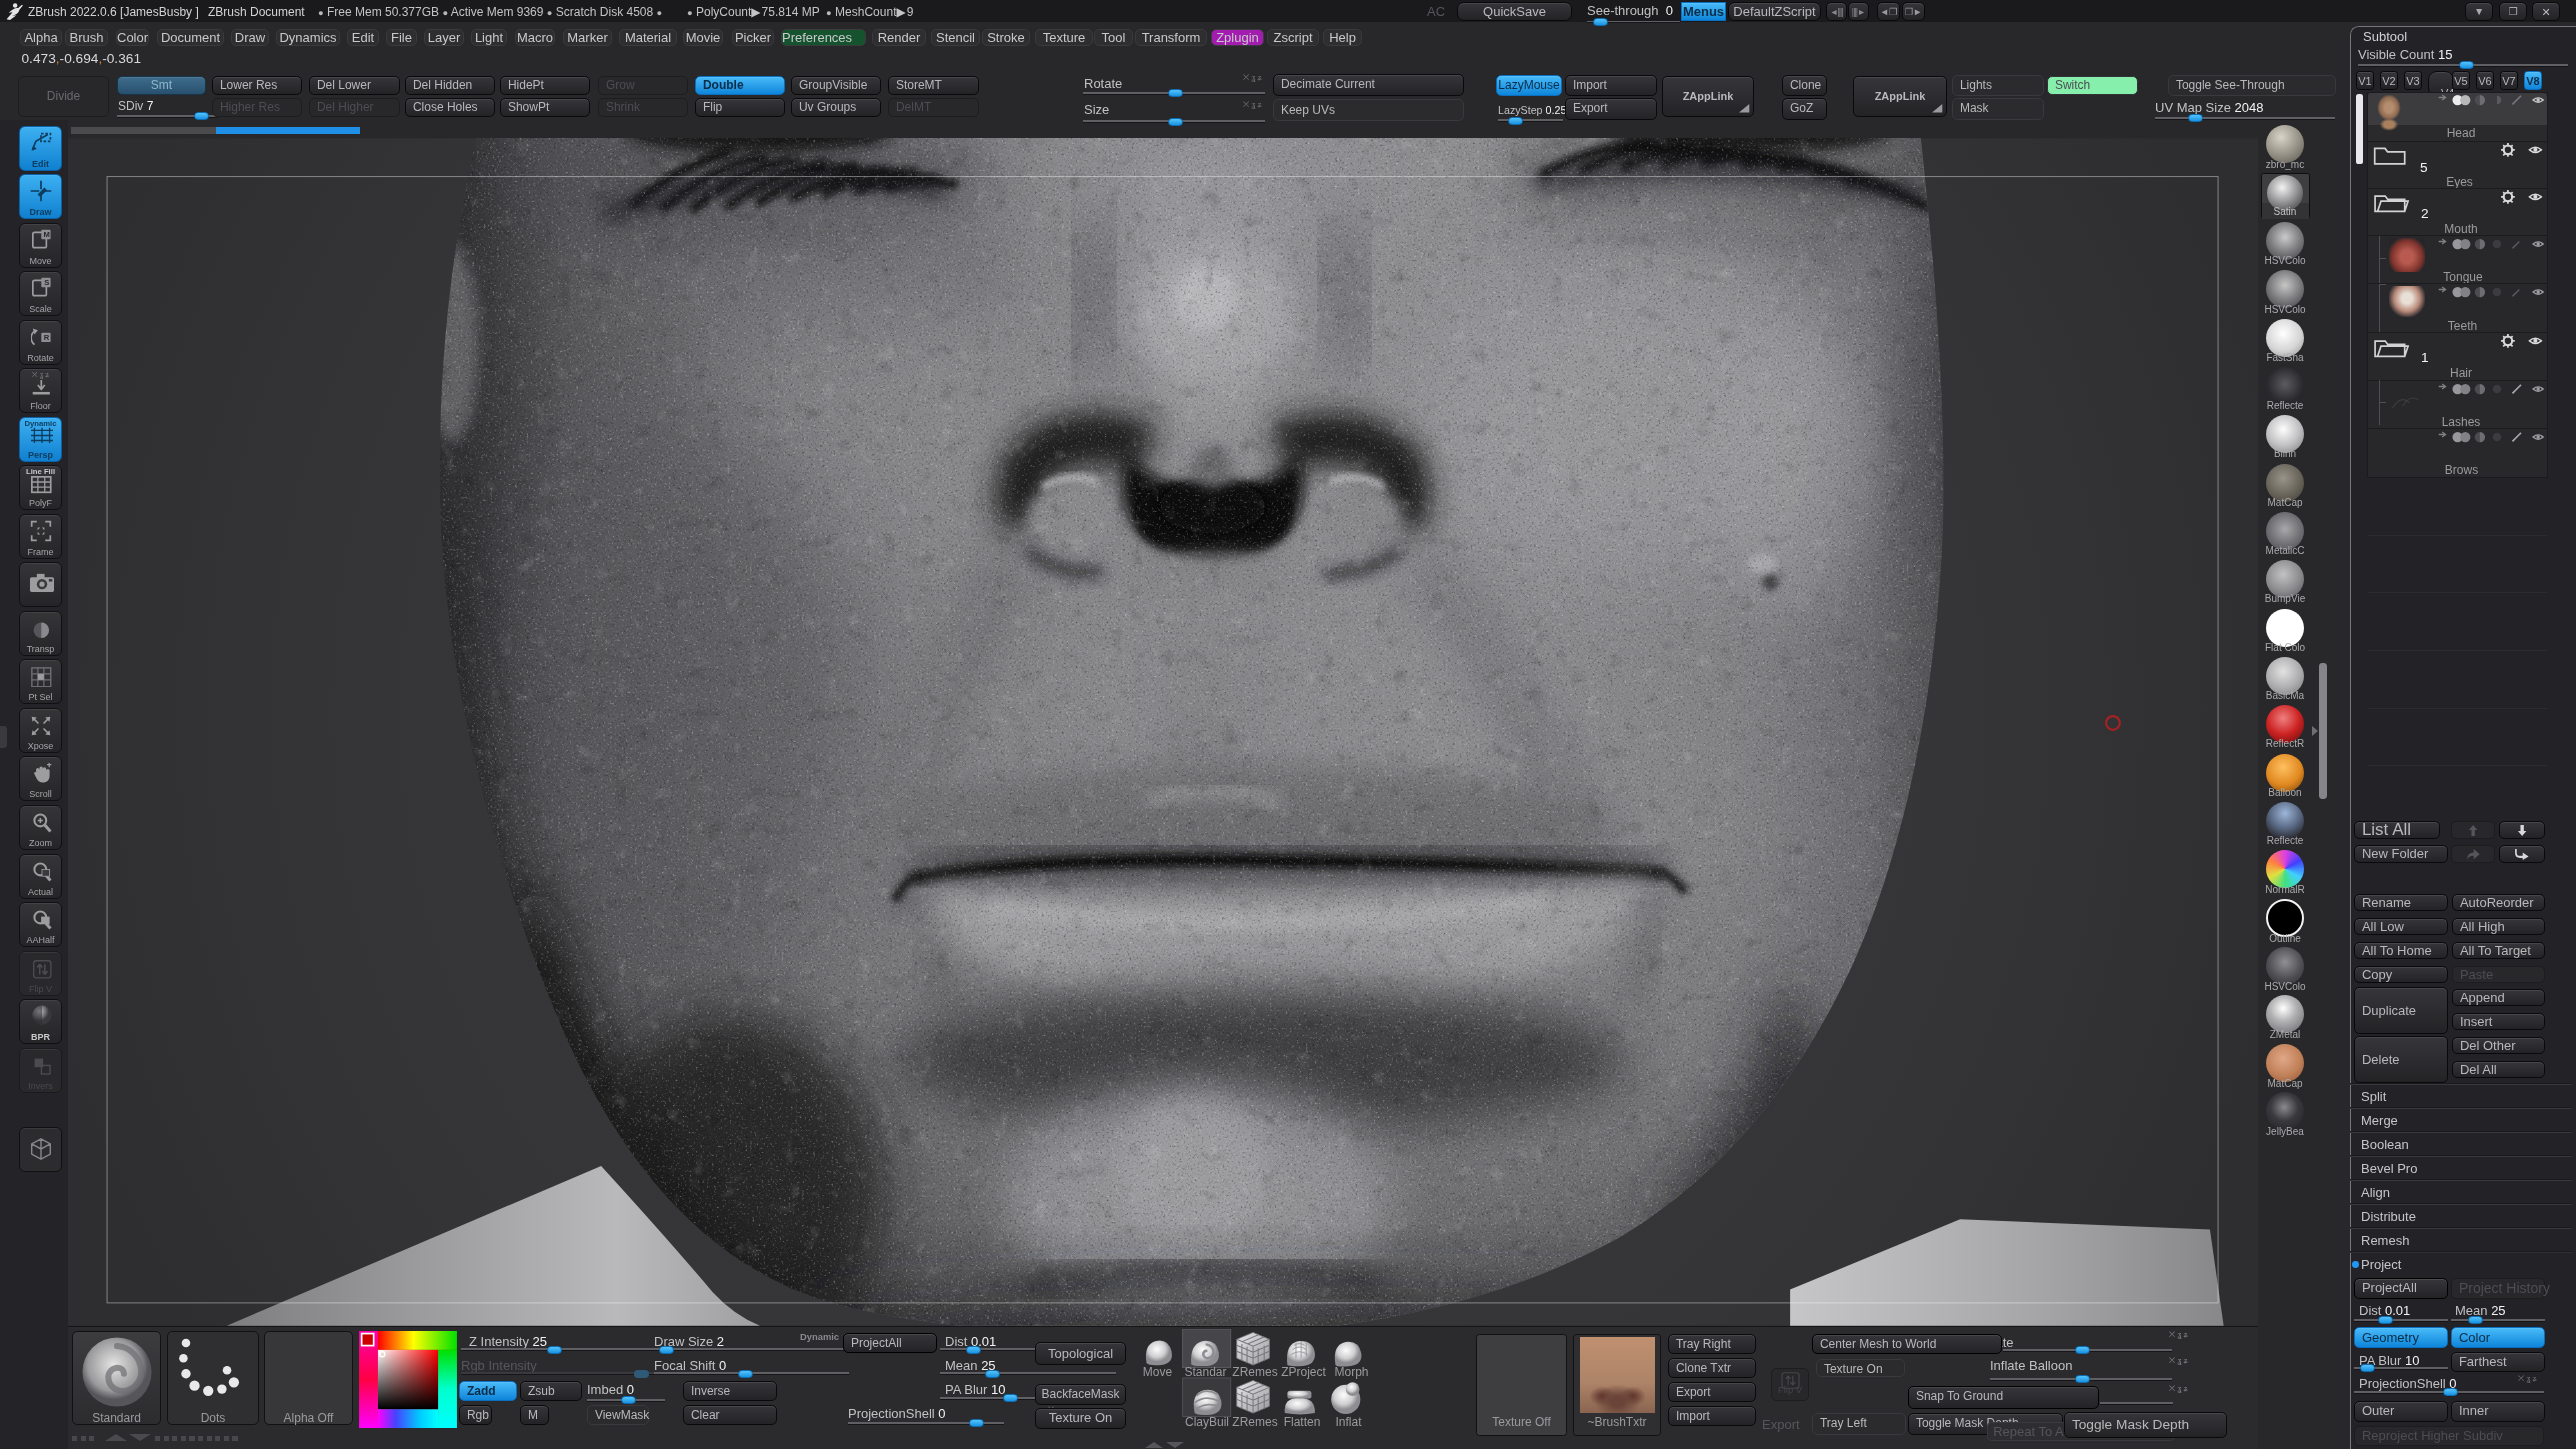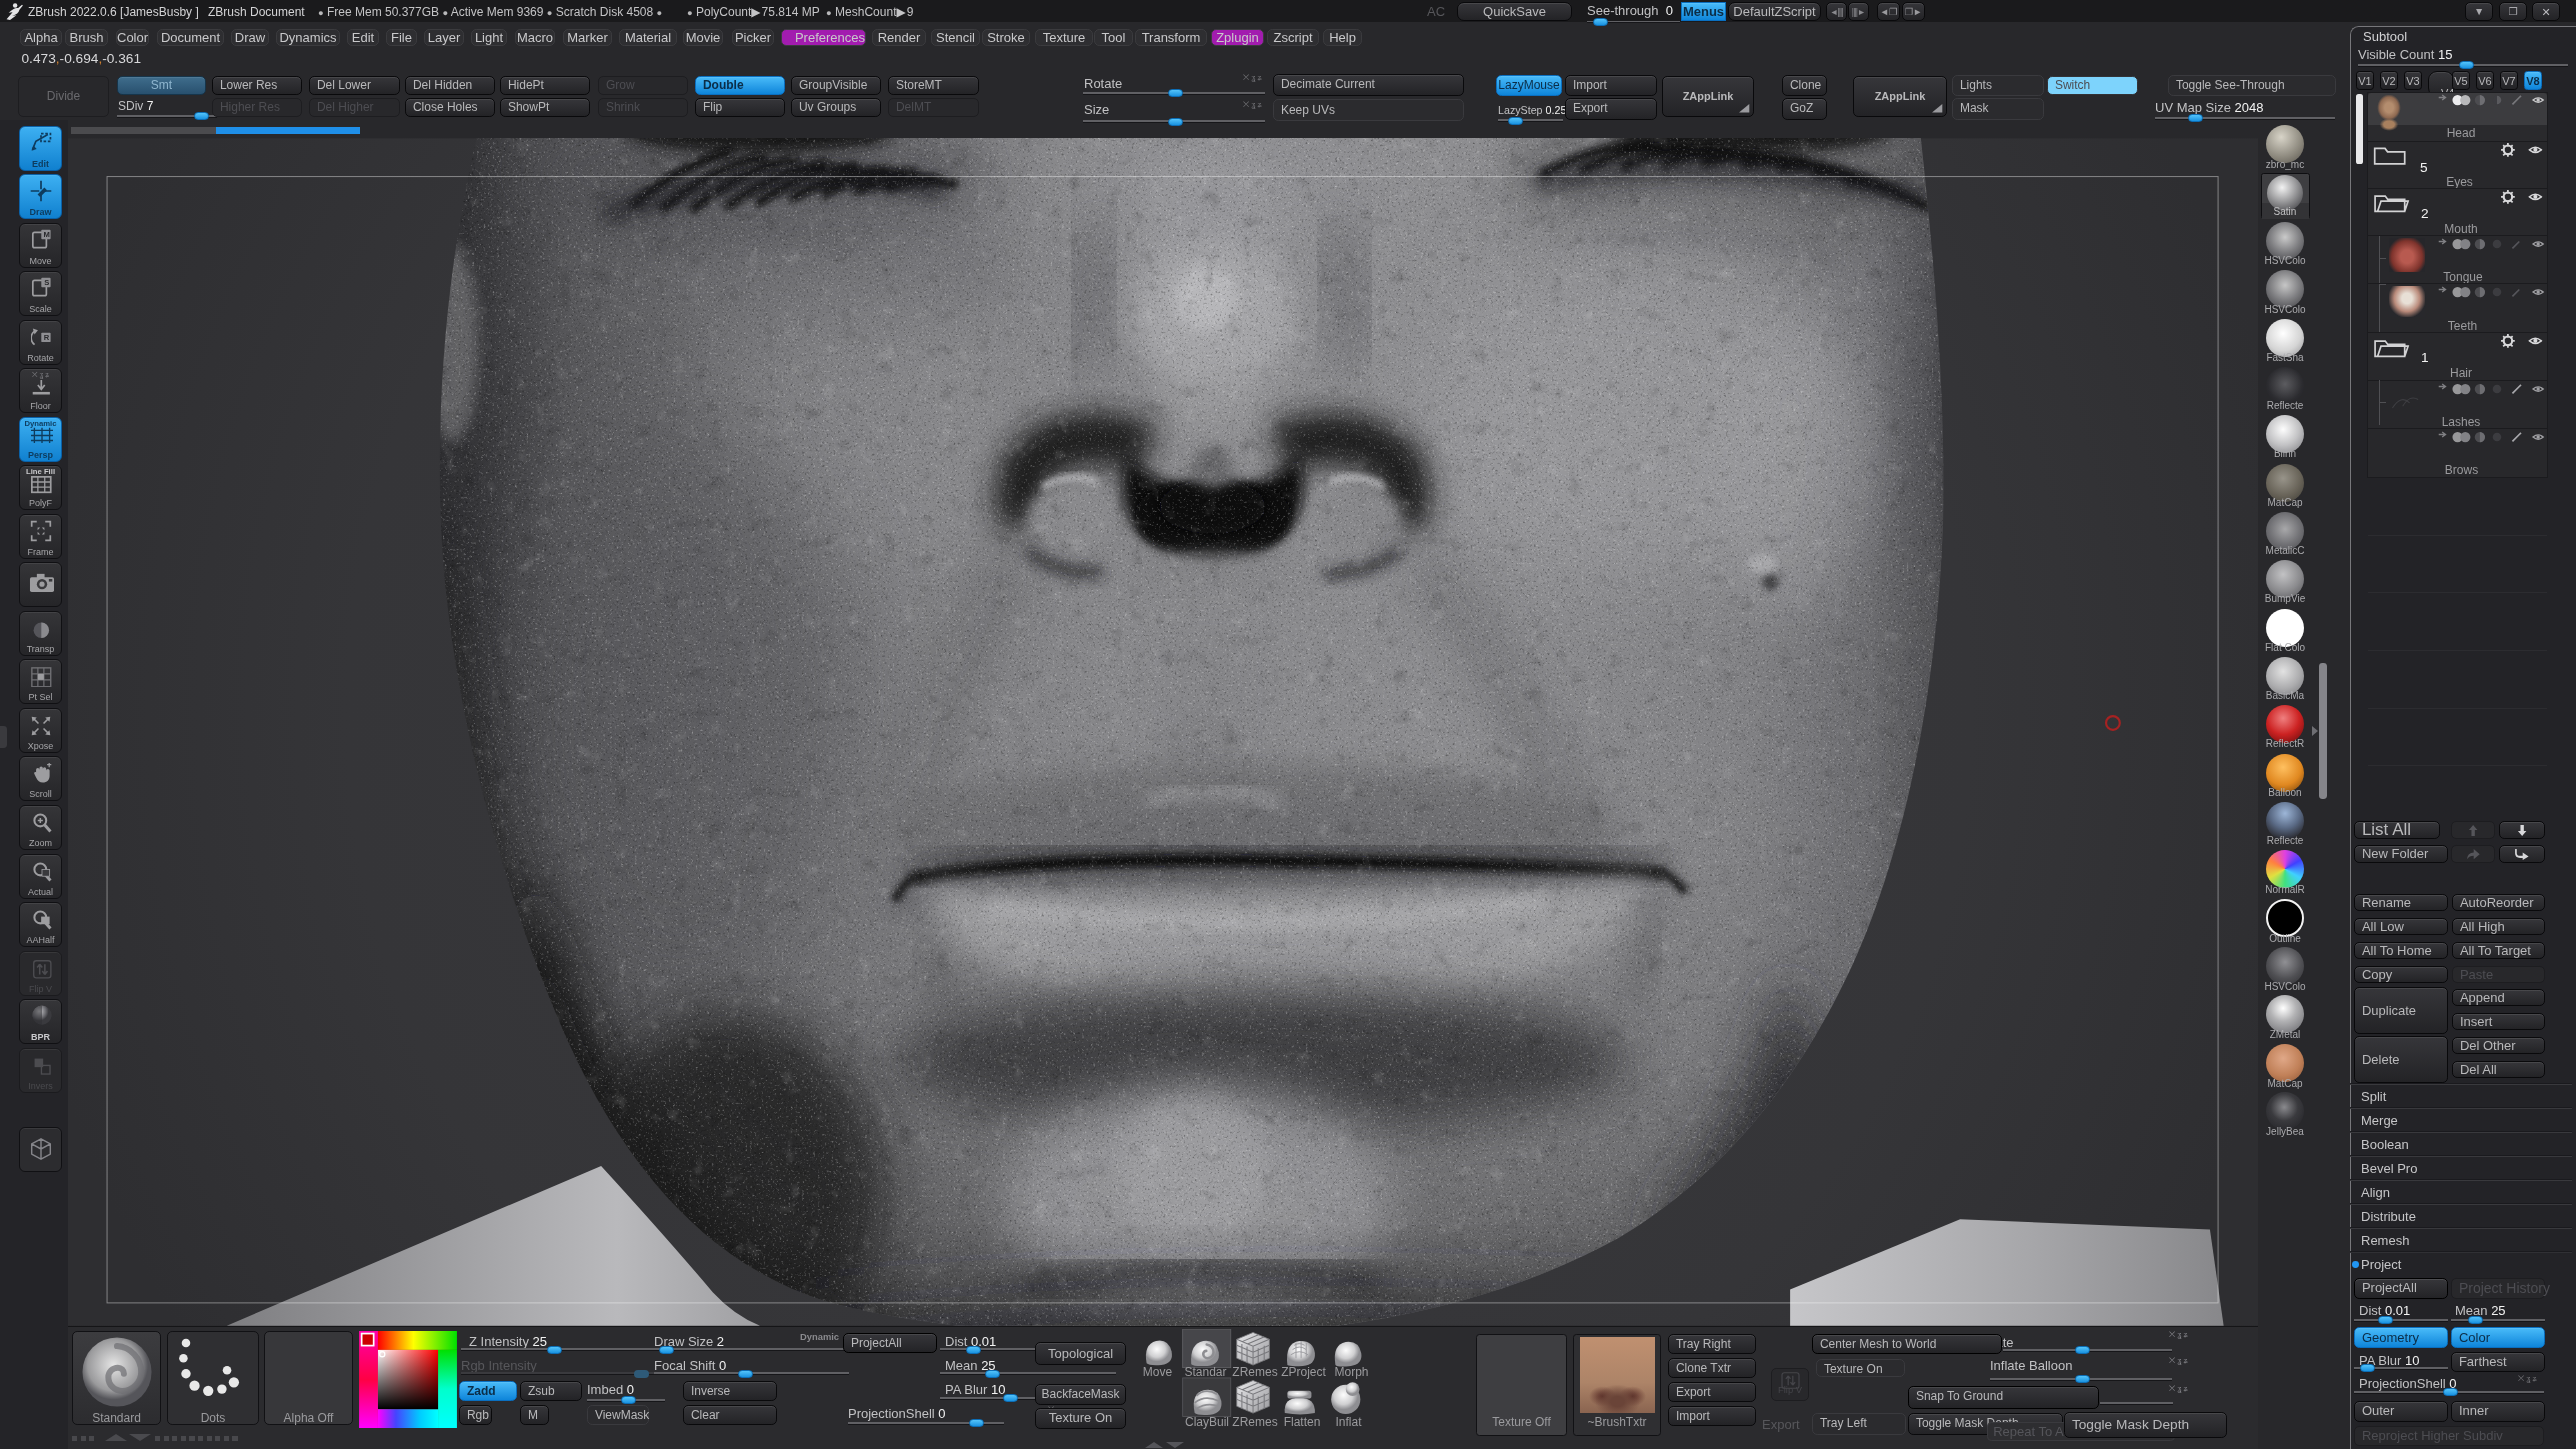--- a/index.html
+++ b/index.html
@@ -58,21 +58,21 @@
 <div class="ab" style="left:276px;top:29px;width:64px;height:17px;background:#2e2e31;border:0.9px solid #3b3b3e;border-radius:5.2px;color:#c9c9cb;font-size:13px;line-height:15.5px;text-align:center">Dynamics</div>
 <div class="ab" style="left:347px;top:29px;width:32px;height:17px;background:#2e2e31;border:0.9px solid #3b3b3e;border-radius:5.2px;color:#c9c9cb;font-size:13px;line-height:15.5px;text-align:center">Edit</div>
 <div class="ab" style="left:386px;top:29px;width:31px;height:17px;background:#2e2e31;border:0.9px solid #3b3b3e;border-radius:5.2px;color:#c9c9cb;font-size:13px;line-height:15.5px;text-align:center">File</div>
 <div class="ab" style="left:424px;top:29px;width:40px;height:17px;background:#2e2e31;border:0.9px solid #3b3b3e;border-radius:5.2px;color:#c9c9cb;font-size:13px;line-height:15.5px;text-align:center">Layer</div>
 <div class="ab" style="left:471px;top:29px;width:36px;height:17px;background:#2e2e31;border:0.9px solid #3b3b3e;border-radius:5.2px;color:#c9c9cb;font-size:13px;line-height:15.5px;text-align:center">Light</div>
 <div class="ab" style="left:515px;top:29px;width:40px;height:17px;background:#2e2e31;border:0.9px solid #3b3b3e;border-radius:5.2px;color:#c9c9cb;font-size:13px;line-height:15.5px;text-align:center">Macro</div>
 <div class="ab" style="left:563px;top:29px;width:49px;height:17px;background:#2e2e31;border:0.9px solid #3b3b3e;border-radius:5.2px;color:#c9c9cb;font-size:13px;line-height:15.5px;text-align:center">Marker</div>
 <div class="ab" style="left:619px;top:29px;width:58px;height:17px;background:#2e2e31;border:0.9px solid #3b3b3e;border-radius:5.2px;color:#c9c9cb;font-size:13px;line-height:15.5px;text-align:center">Material</div>
 <div class="ab" style="left:683px;top:29px;width:40px;height:17px;background:#2e2e31;border:0.9px solid #3b3b3e;border-radius:5.2px;color:#c9c9cb;font-size:13px;line-height:15.5px;text-align:center">Movie</div>
 <div class="ab" style="left:732px;top:29px;width:42px;height:17px;background:#2e2e31;border:0.9px solid #3b3b3e;border-radius:5.2px;color:#c9c9cb;font-size:13px;line-height:15.5px;text-align:center">Picker</div>
-<div class="ab" style="left:781px;top:29px;width:85px;height:17px;background:#a21caf;border:0.9px solid #3b3b3e;border-radius:5.2px;color:#c9c9cb;font-size:13px;line-height:15.5px;text-align:right">Preferences</div>
+<div class="ab" style="left:781px;top:29px;width:85px;height:17px;background:#14532d;border:0.9px solid #3b3b3e;border-radius:5.2px;color:#c9c9cb;font-size:13px;line-height:15.5px;text-align:left">Preferences</div>
 <div class="ab" style="left:872px;top:29px;width:54px;height:17px;background:#2e2e31;border:0.9px solid #3b3b3e;border-radius:5.2px;color:#c9c9cb;font-size:13px;line-height:15.5px;text-align:center">Render</div>
 <div class="ab" style="left:931px;top:29px;width:49px;height:17px;background:#2e2e31;border:0.9px solid #3b3b3e;border-radius:5.2px;color:#c9c9cb;font-size:13px;line-height:15.5px;text-align:center">Stencil</div>
 <div class="ab" style="left:982px;top:29px;width:48px;height:17px;background:#2e2e31;border:0.9px solid #3b3b3e;border-radius:5.2px;color:#c9c9cb;font-size:13px;line-height:15.5px;text-align:center">Stroke</div>
 <div class="ab" style="left:1035px;top:29px;width:58px;height:17px;background:#2e2e31;border:0.9px solid #3b3b3e;border-radius:5.2px;color:#c9c9cb;font-size:13px;line-height:15.5px;text-align:center">Texture</div>
 <div class="ab" style="left:1094px;top:29px;width:39px;height:17px;background:#2e2e31;border:0.9px solid #3b3b3e;border-radius:5.2px;color:#c9c9cb;font-size:13px;line-height:15.5px;text-align:center">Tool</div>
 <div class="ab" style="left:1135px;top:29px;width:72px;height:17px;background:#2e2e31;border:0.9px solid #3b3b3e;border-radius:5.2px;color:#c9c9cb;font-size:13px;line-height:15.5px;text-align:center">Transform</div>
 <div class="ab" style="left:1211px;top:29px;width:53px;height:17px;background:#a21caf;border:0.9px solid #3b3b3e;border-radius:5.2px;color:#c9c9cb;font-size:13px;line-height:15.5px;text-align:center">Zplugin</div>
 <div class="ab" style="left:1267px;top:29px;width:52px;height:17px;background:#2e2e31;border:0.9px solid #3b3b3e;border-radius:5.2px;color:#c9c9cb;font-size:13px;line-height:15.5px;text-align:center">Zscript</div>
 <div class="ab" style="left:1323px;top:29px;width:39px;height:17px;background:#2e2e31;border:0.9px solid #3b3b3e;border-radius:5.2px;color:#c9c9cb;font-size:13px;line-height:15.5px;text-align:center">Help</div>
 <div class="lbl" style="left:21.5px;top:51px;font-size:13.7px;color:#d8d8da">0.473<span style="color:#d08030">,</span>-0.694<span style="color:#d08030">,</span>-0.361</div>
@@ -116,21 +116,21 @@
 <div class="btn c" style="left:1662px;top:76px;width:92px;height:41px;line-height:39px;font-weight:bold;font-size:11px">ZAppLink<svg class="ab" style="right:3.4px;bottom:3.4px" width="10.3" height="8.6" viewBox="0 0 12 10">
       <path d="M12 0 L12 10 L0 10 Z" fill="#9a9a9e"></path>
     </svg></div>
 <div class="btn" style="left:1782px;top:75px;width:45px;height:20.6px">Clone</div>
 <div class="btn" style="left:1782px;top:98px;width:45px;height:21.5px">GoZ</div>
 <div class="btn c" style="left:1853px;top:76px;width:94px;height:41px;line-height:39px;font-weight:bold;font-size:11px">ZAppLink<svg class="ab" style="right:3.4px;bottom:3.4px" width="10.3" height="8.6" viewBox="0 0 12 10">
       <path d="M12 0 L12 10 L0 10 Z" fill="#9a9a9e"></path>
     </svg></div>
 <div class="btn flat" style="left:1952px;top:75px;width:92px;height:20.6px">Lights</div>
 <div class="btn flat" style="left:1952px;top:98px;width:92px;height:21.5px">Mask</div>
-<div class="btn flat dis" style="left:2047px;top:76px;width:91px;height:19px;line-height:17px;background:#7dd3fc;border-color:#323236">Switch</div>
+<div class="btn flat dis" style="left:2047px;top:76px;width:91px;height:19px;line-height:17px;background:#86efac;border-color:#323236">Switch</div>
 <div class="btn flat" style="left:2168px;top:75px;width:168px;height:20.6px">Toggle See-Through</div>
 <div class="lbl" style="left:2155px;top:100px;font-size:13px">UV Map Size <span class="num">2048</span></div>
 <div class="trk" style="left:2155px;top:117px;width:180px"></div>
 <div class="hnd" style="left:2188px;top:114px"></div>
 <div class="ab" style="left:71px;top:127px;width:145px;height:6.9px;background:#4b4b4e"></div>
 <div class="ab" style="left:216px;top:127px;width:144px;height:6.9px;background:#1f8fe8"></div>
 <svg class="ab" style="left:68px;top:138px" width="2190" height="1188" viewBox="79 161 2551 1383">
 <defs>
 <linearGradient id="fb" x1="505" y1="0" x2="2285" y2="0" gradientUnits="userSpaceOnUse">
 <stop offset="0" stop-color="#2c2c2f"></stop>

